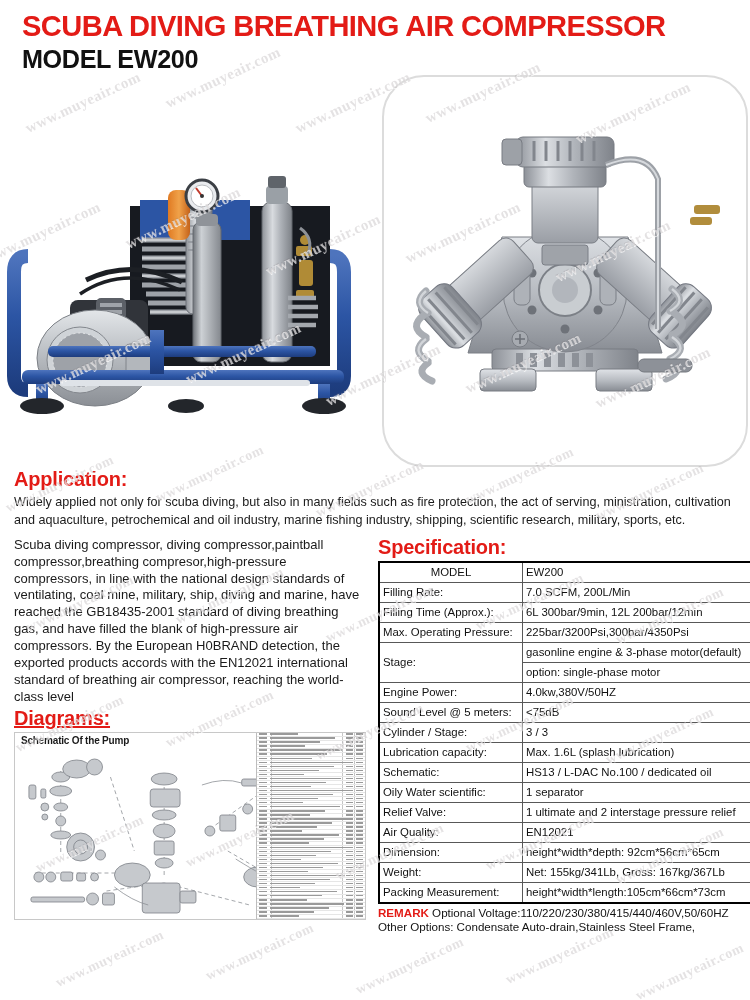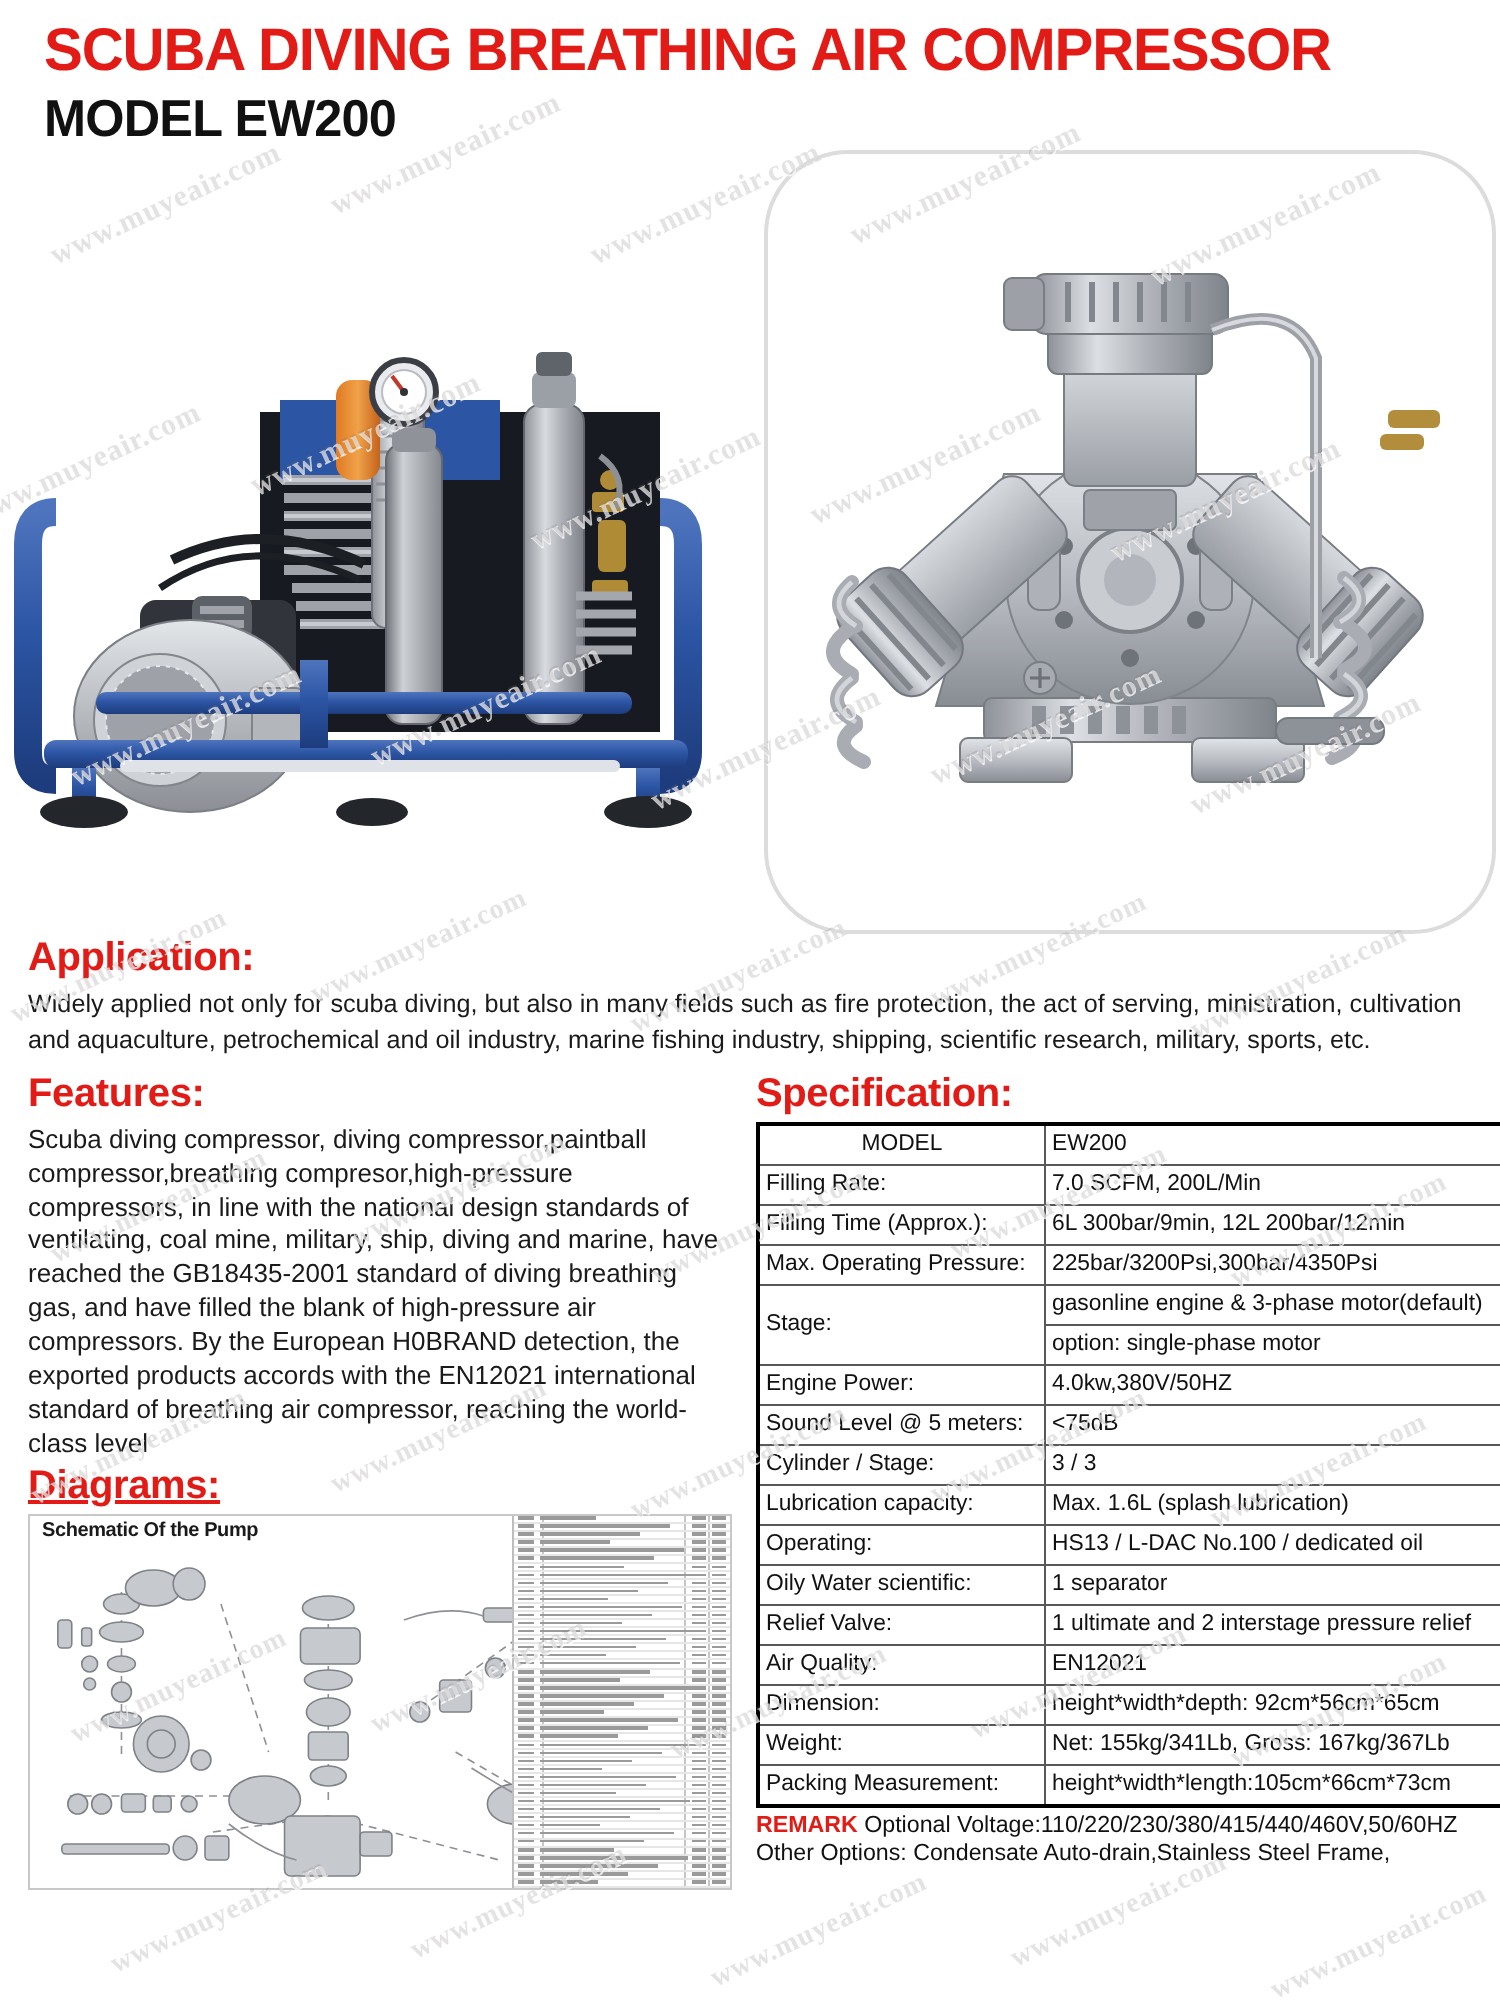--- a/index.html
+++ b/index.html
@@ -394,21 +394,20 @@
 </div>
 
 <div class="app-block">
   <div class="sec-head" style="padding-left:0">Application:</div>
   <p class="app-body">Widely applied not only for scuba diving, but also in many fields such as fire protection, the act of serving, ministration, cultivation and aquaculture, petrochemical and oil industry, marine fishing industry, shipping, scientific research, military, sports, etc.</p>
 </div>
 
 <div class="cols">
 
   <div class="col-left">
-    <div class="sec-head">Features:</div>
     <p class="feat-body">Scuba diving compressor, diving compressor,paintball compressor,breathing compresor,high-pressure compressors, in line with the national design standards of ventilating, coal mine, military, ship, diving and marine, have reached the GB18435-2001 standard of diving breathing gas, and have filled the blank of high-pressure air compressors. By the European H0BRAND detection, the exported products accords with the EN12021 international standard of breathing air compressor, reaching the world-class level</p>
 
     <div class="sec-head diag-head">Diagrams:</div>
     <div class="diag-box">
       <div class="diag-title">Schematic Of the Pump</div>
       <div class="diag-canvas">
         <svg viewBox="0 0 352 164" width="100%" height="100%" preserveAspectRatio="none">
           <g stroke="#8d9096" stroke-width=".8" fill="none">
 
             <path d="M20 118 H130" stroke-dasharray="4 3"></path>
@@ -800,21 +799,21 @@
             </tr>
             <tr>
               <td class="lbl">Cylinder / Stage:</td>
               <td class="val">3 / 3</td>
             </tr>
             <tr>
               <td class="lbl">Lubrication capacity:</td>
               <td class="val">Max. 1.6L (splash lubrication)</td>
             </tr>
             <tr>
-              <td class="lbl">Operating:</td>
+              <td class="lbl">Schematic:</td>
               <td class="val">HS13 / L-DAC No.100 / dedicated oil</td>
             </tr>
             <tr>
               <td class="lbl">Oily Water scientific:</td>
               <td class="val">1 separator</td>
             </tr>
             <tr>
               <td class="lbl">Relief Valve:</td>
               <td class="val">1 ultimate and 2 interstage pressure relief</td>
             </tr>

